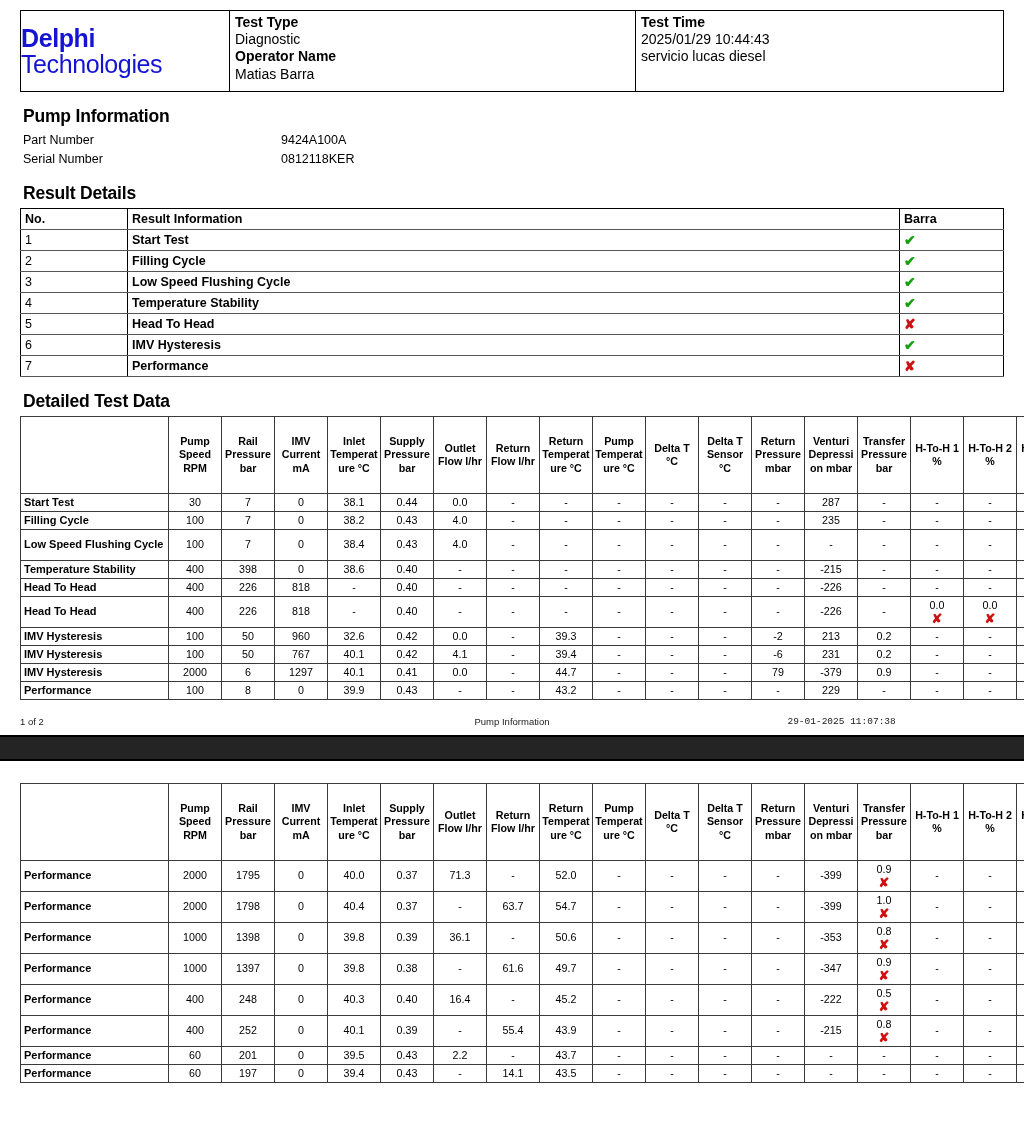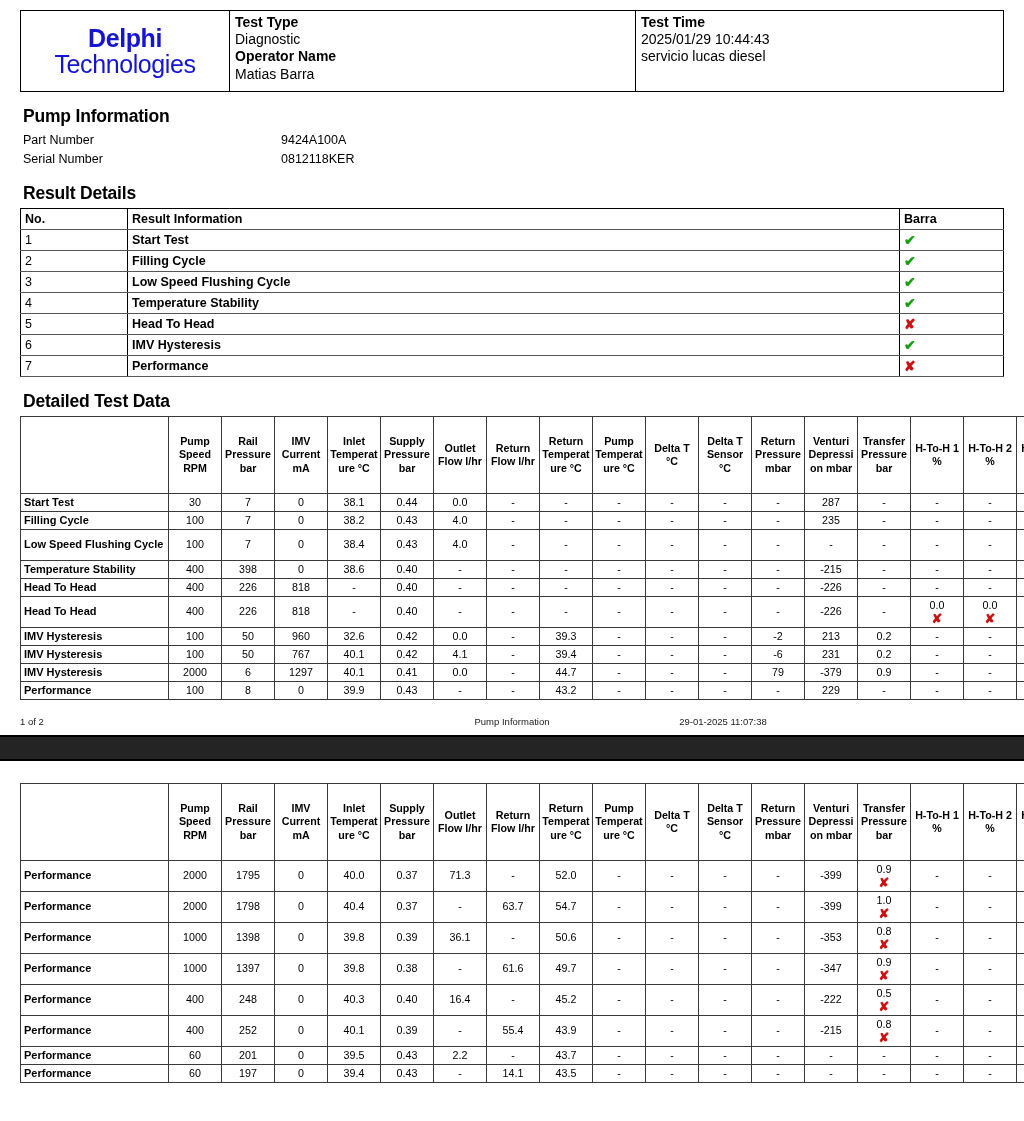--- a/index.html
+++ b/index.html
@@ -23,21 +23,21 @@
     width:984px;
     box-sizing:border-box;
     margin-top:10px;
     height:82px;
   }
   .hdr-logo{
     width:208px;
     border-right:1.5px solid #000;
     display:flex;
     flex-direction:column;
-    align-items:center;
+    align-items:flex-start;
     justify-content:center;
     padding:2px 0;
   }
   .logo-l1{
     color:#1414d2;
     font-weight:bold;
     font-size:25px;
     letter-spacing:-0.4px;
     line-height:26px;
   }
@@ -128,21 +128,21 @@
   .pg-foot{
     width:984px;
     display:flex;
     font-size:9.5px;
     color:#1a1a1a;
     margin-top:16px;
     padding-bottom:4px;
   }
   .pg-foot .l{width:33%; text-align:left;}
   .pg-foot .c{width:34%; text-align:center;}
-  .pg-foot .r{width:33%; text-align:left;}
+  .pg-foot .r{width:33%; text-align:center;font-family:Liberation Mono, monospace;}
   .band{
     width:1024px;
     height:22px;
     background:#242424;
     border-top:2px solid #000;
     border-bottom:2px solid #000;
     margin-top:4px;
   }
   .gap{height:22px;}
 </style>

